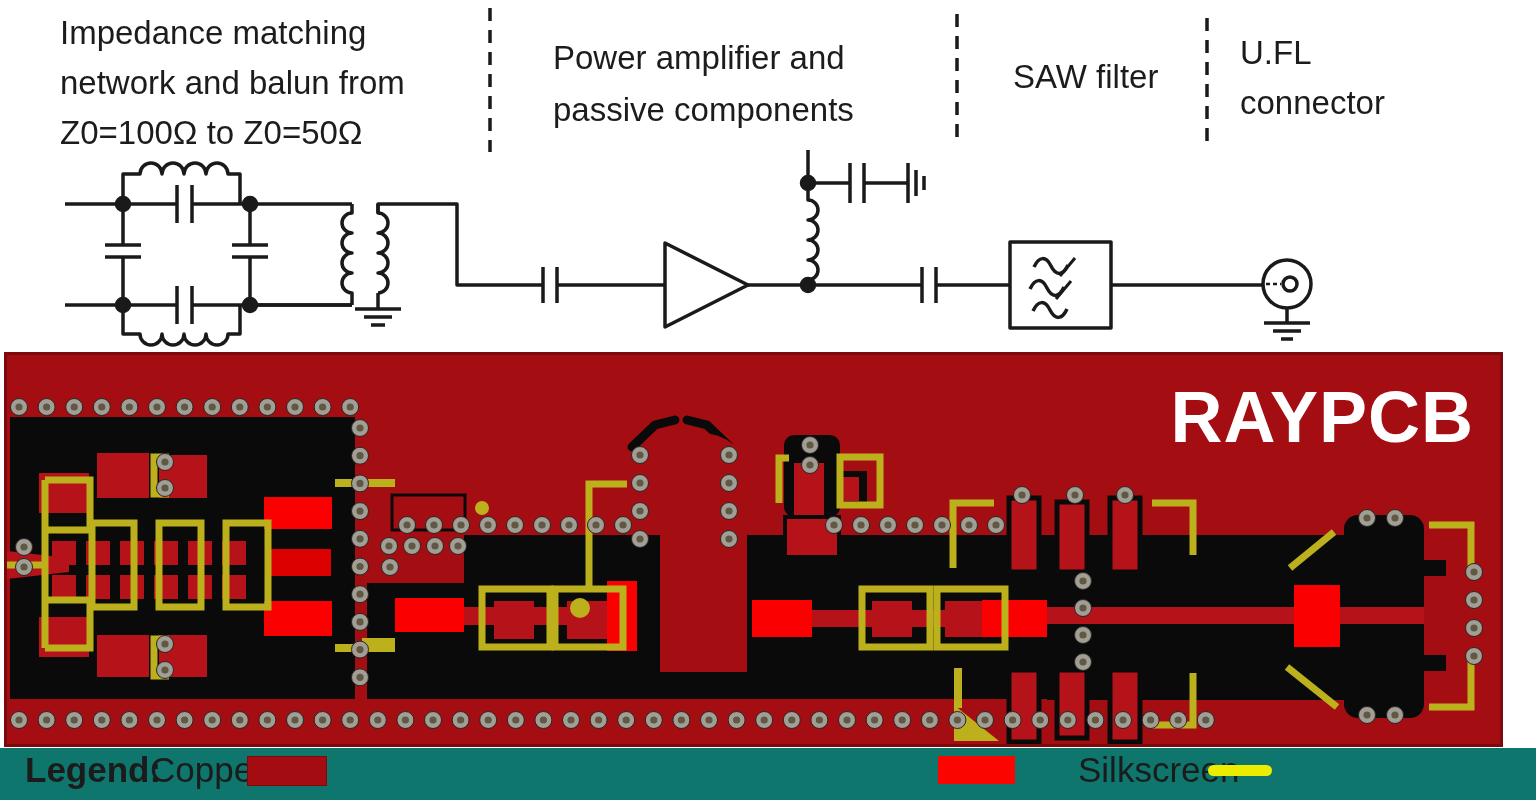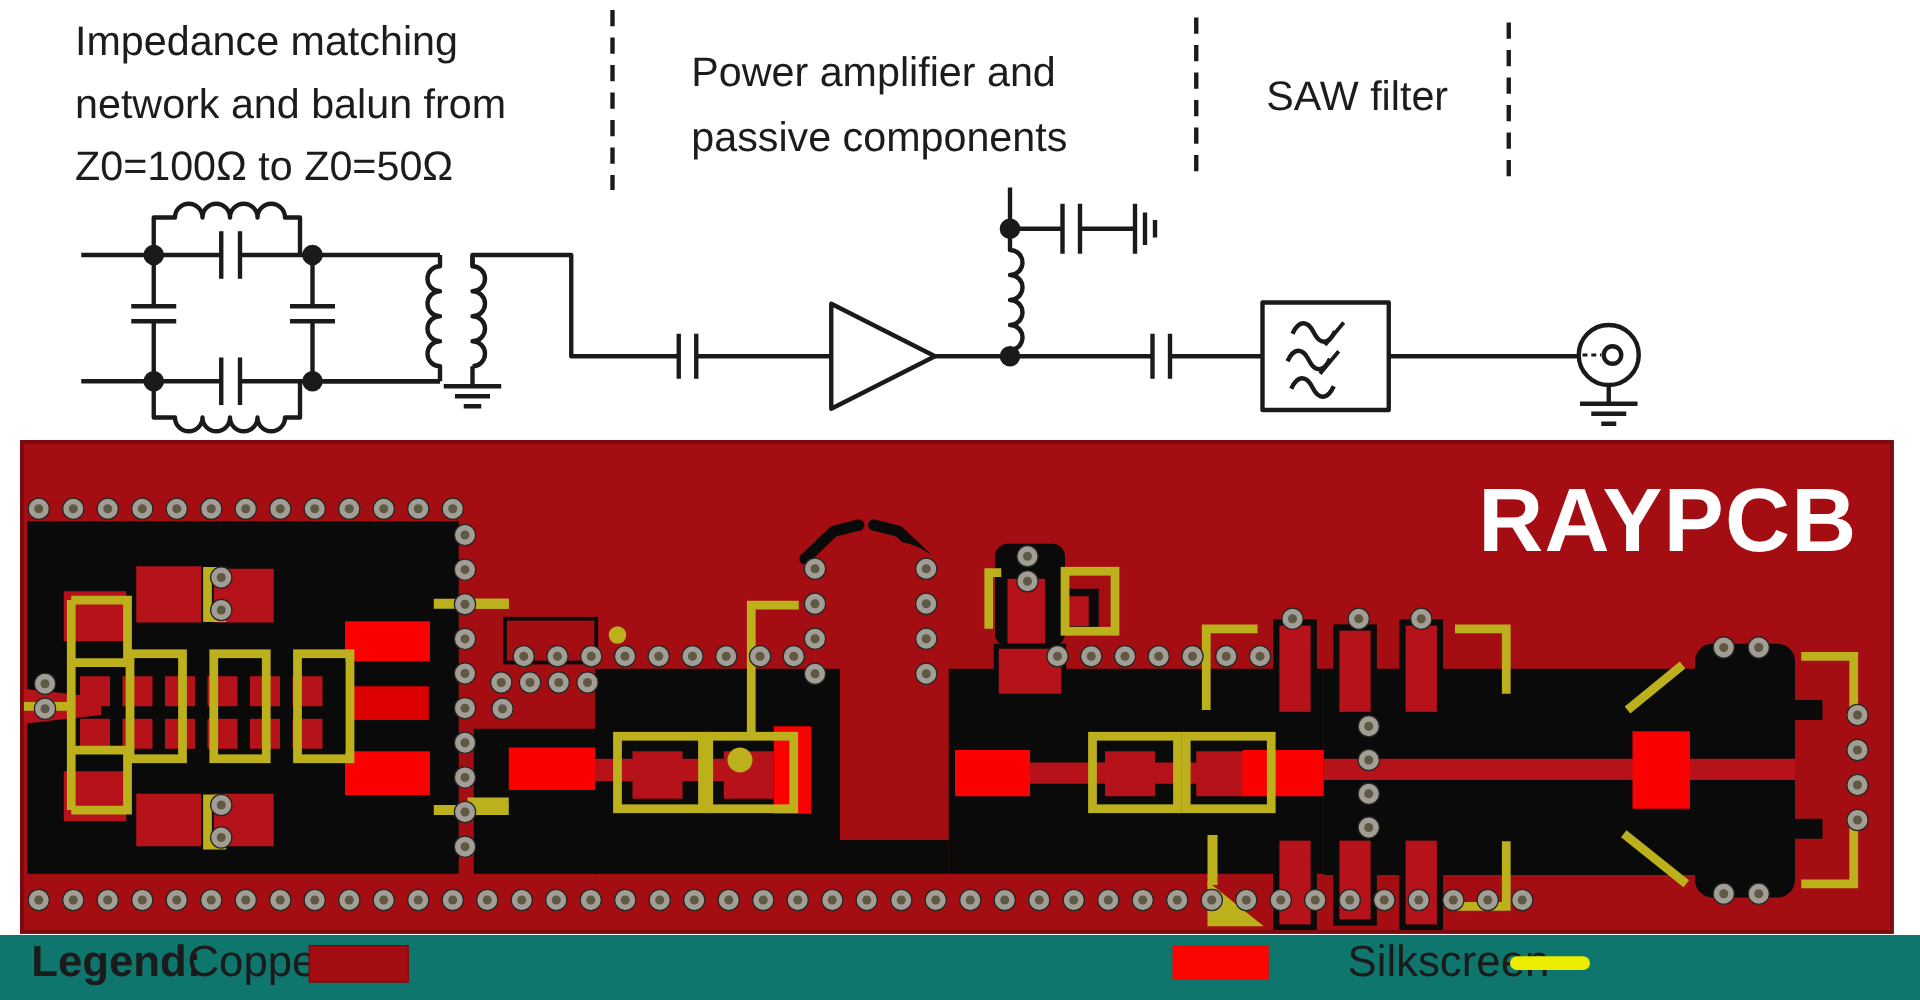--- a/index.html
+++ b/index.html
@@ -7,21 +7,21 @@
   .stage{position:relative;width:1536px;height:800px;background:#fff}
   
   .sec-label{position:absolute;white-space:pre-line;font-size:33px;line-height:50px;color:#1c1c1c}
   #lbl-impedance{left:60px;top:8px}
   #lbl-pa{left:553px;top:32px;line-height:52px}
   #lbl-saw{left:1013px;top:52px}
   #lbl-ufl{left:1240px;top:28px}
   
   #schematic{position:absolute;left:0;top:0}
   
-  .pcb{position:absolute;left:16px;top:352px;width:1499px;height:395px;background:#A40E12;border:3px solid #7C0A0D;box-sizing:border-box}
+  .pcb{position:absolute;left:4px;top:352px;width:1499px;height:395px;background:#A40E12;border:3px solid #7C0A0D;box-sizing:border-box}
   .brand{position:absolute;right:26px;top:26px;font-size:72px;font-weight:800;letter-spacing:1px;color:#fff;line-height:1}
   #pcb-svg{position:absolute;left:0;top:0}
   
   .legend{position:absolute;left:0;top:748px;width:1536px;height:52px;background:#0f766e}
   .legend span{position:absolute;top:2px;font-size:35px;line-height:40px}
   .lg-title{left:25px;font-weight:700}
   .lg-copper{left:150px}
   .lg-hl{left:397px}
   .lg-silk{left:1078px}
   .sw{position:absolute;top:8px;height:28px}
@@ -33,20 +33,22 @@
 <body>
 
 <div class="stage">
 
   <div class="sec-label" id="lbl-impedance">Impedance matching
 network and balun from
 Z0=100Ω to Z0=50Ω</div>
   <div class="sec-label" id="lbl-saw">SAW filter</div>
   <div class="sec-label" id="lbl-pa">Power amplifier and
 passive components</div>
+  <div class="sec-label" id="lbl-ufl">U.FL
+connector</div>
 
   <svg id="schematic" width="1536" height="352" viewBox="0 0 1536 352">
     <g stroke="#1a1a1a" stroke-width="3.5" fill="none" stroke-linejoin="round">
 
       <g stroke-dasharray="13,9">
         <line x1="490" y1="8" x2="490" y2="152"></line>
         <line x1="957" y1="14" x2="957" y2="146"></line>
         <line x1="1207" y1="18" x2="1207" y2="146"></line>
       </g>
 

